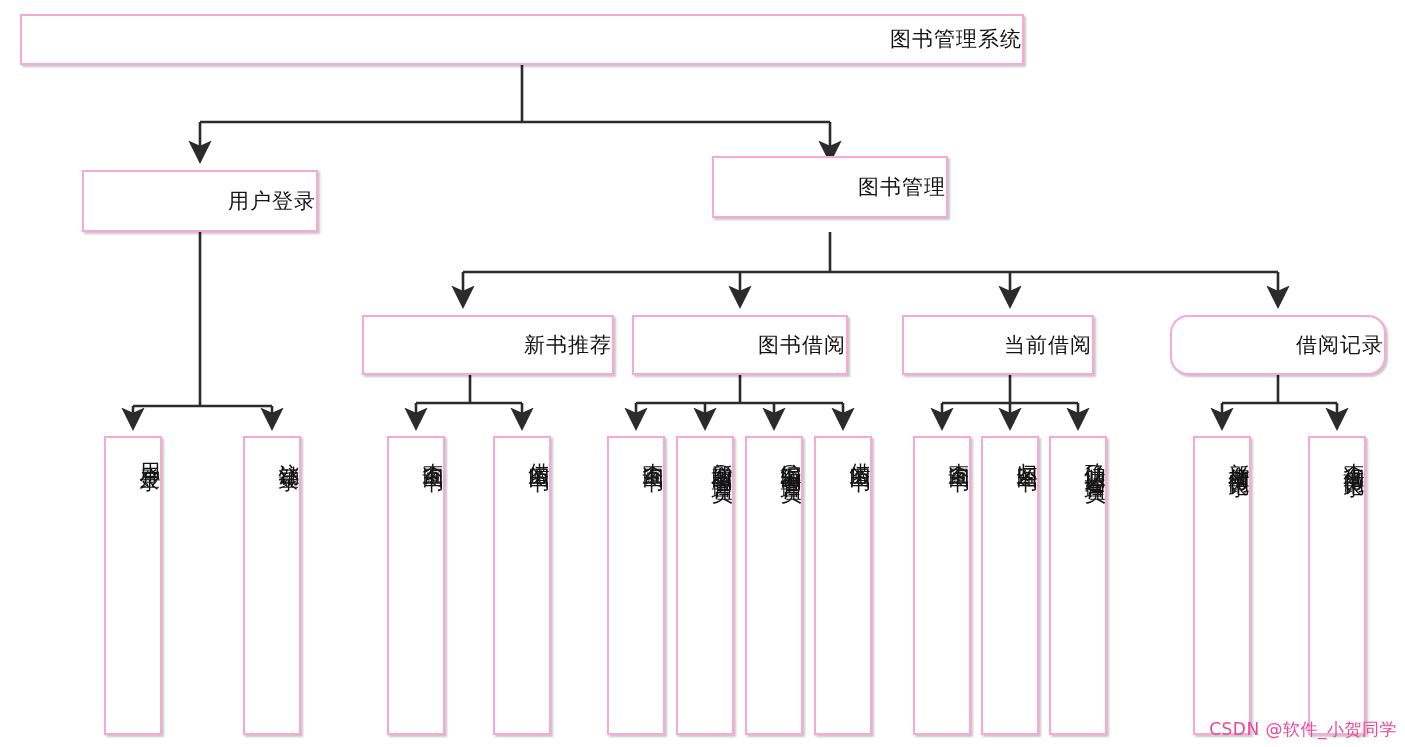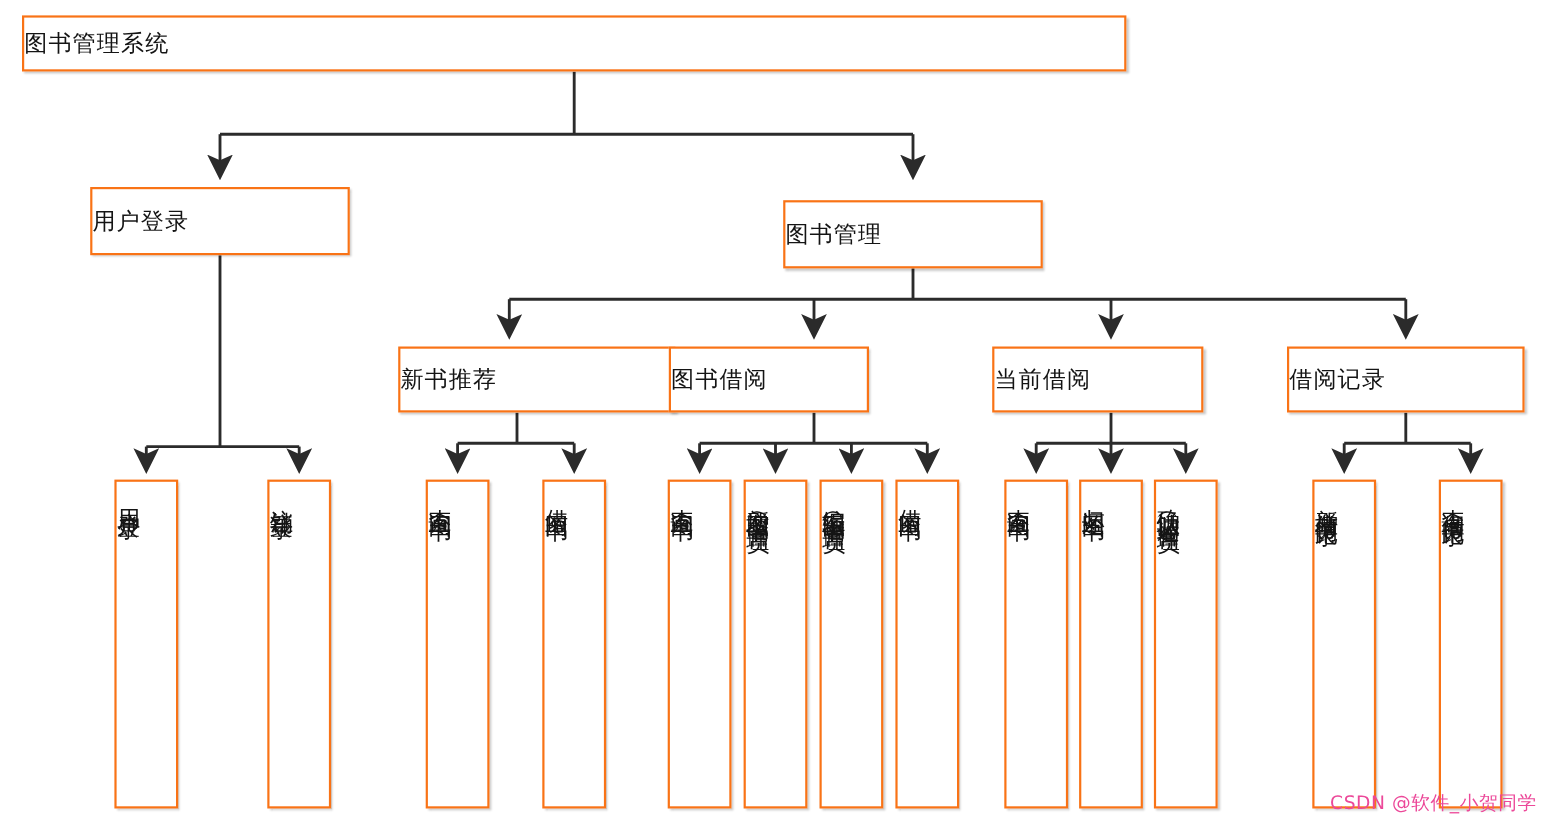--- a/index.html
+++ b/index.html
@@ -24,24 +24,24 @@
     left: 0;
     top: 0;
     width: 1405px;
     height: 747px;
     pointer-events: none;
   }
   .node {
     position: absolute;
     box-sizing: border-box;
     background: #ffffff;
-    border: 2px solid #f97316;
+    border: 2px solid #f9a8d4;
     display: flex;
     align-items: center;
-    justify-content: flex-start;
+    justify-content: flex-end;
     box-shadow: 2px 2px 2px rgba(0,0,0,0.22);
   }
   .node-label {
     font-size: 21px;
     line-height: 1.05;
     letter-spacing: 1px;
     color: #141414;
     text-align: center;
     white-space: nowrap;
   }
@@ -124,34 +124,34 @@
     </g>
   </svg>
 
   <div class="node" style="left:20px; top:14px; width:1004px; height:51px;">
     <span class="node-label">图书管理系统</span>
   </div>
 
   <div class="node" style="left:82px; top:170px; width:236px; height:62px;">
     <span class="node-label">用户登录</span>
   </div>
-  <div class="node" style="left:712px; top:182px; width:236px; height:62px;">
+  <div class="node" style="left:712px; top:156px; width:236px; height:62px;">
     <span class="node-label">图书管理</span>
   </div>
 
   <div class="node" style="left:362px; top:315px; width:252px; height:60px;">
     <span class="node-label">新书推荐</span>
   </div>
-  <div class="node" style="left:608px; top:315px; width:182px; height:60px;">
+  <div class="node" style="left:632px; top:315px; width:216px; height:60px;">
     <span class="node-label">图书借阅</span>
   </div>
   <div class="node" style="left:902px; top:315px; width:192px; height:60px;">
     <span class="node-label">当前借阅</span>
   </div>
-  <div class="node" style="left:1170px; top:315px; width:216px; height:60px;">
+  <div class="node" style="left:1170px; top:315px; width:216px; height:60px;border-radius:18px;">
     <span class="node-label">借阅记录</span>
   </div>
 
   <div class="node vertical" style="left:104px; top:436px; width:58px; height:299px;">
     <span class="node-label">用户登录</span>
   </div>
   <div class="node vertical" style="left:243px; top:436px; width:58px; height:299px;">
     <span class="node-label">注销登录</span>
   </div>
 

